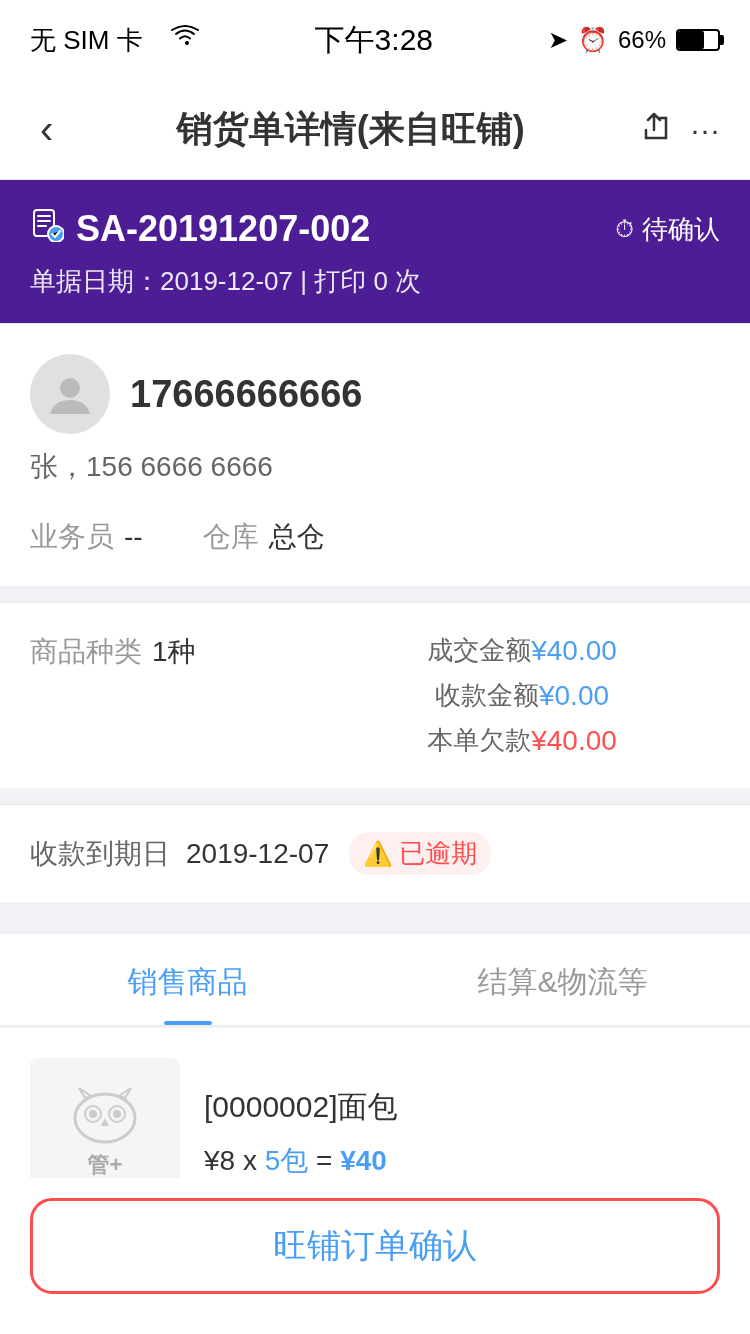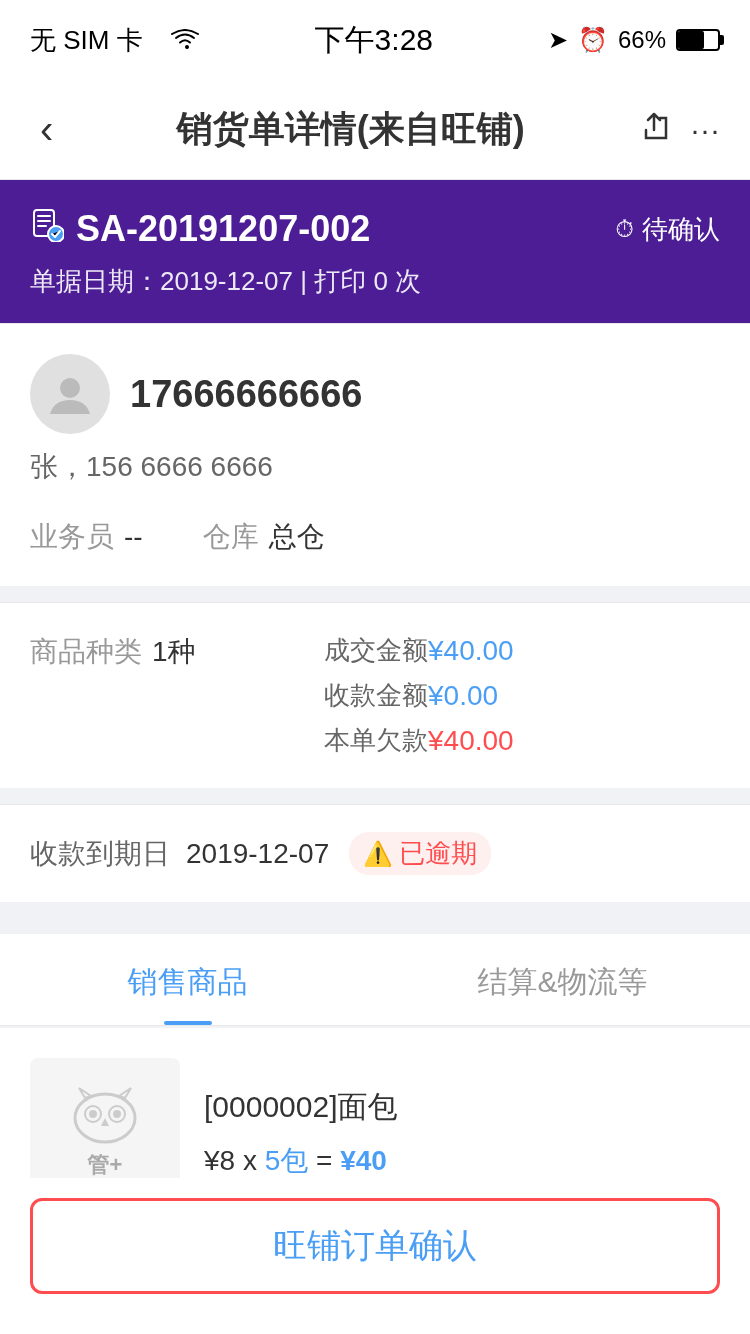--- a/index.html
+++ b/index.html
@@ -22,21 +22,21 @@
       background: #fff;
       display: flex;
       align-items: center;
       justify-content: space-between;
       padding: 0 30px;
       font-size: 26px;
       color: #000;
     }
     .status-left {
       display: flex;
-      align-items: flex-end;
+      align-items: flex-start;
       gap: 27px;
     }
     .status-center {
       font-size: 30px;
       font-weight: 500;
     }
     .status-right {
       display: flex;
       align-items: center;
       gap: 10px;
@@ -223,21 +223,21 @@
     .amount-right {
       flex: 1.5;
       display: flex;
       flex-direction: column;
       gap: 10px;
       align-items: flex-end;
     }
     .amount-item {
       display: flex;
       align-items: center;
-      justify-content: flex-start;
+      justify-content: center;
       width: 100%;
     }
     .amount-item-label {
       font-size: 26px;
       color: #666;
     }
     .amount-item-value {
       font-size: 28px;
       font-weight: 500;
     }
@@ -365,21 +365,21 @@
       bottom: 0;
       left: 0;
       width: 750px;
       background: #fff;
       padding: 20px 30px 40px;
     }
     .confirm-button {
       width: 100%;
       height: 96px;
       border: 3px solid #ff4d4f;
-      border-radius: 12px;
+      border-radius: 22px;
       background: #fff;
       color: #4a9ef5;
       font-size: 34px;
       font-weight: 500;
       cursor: pointer;
       display: flex;
       align-items: center;
       justify-content: center;
     }
 

